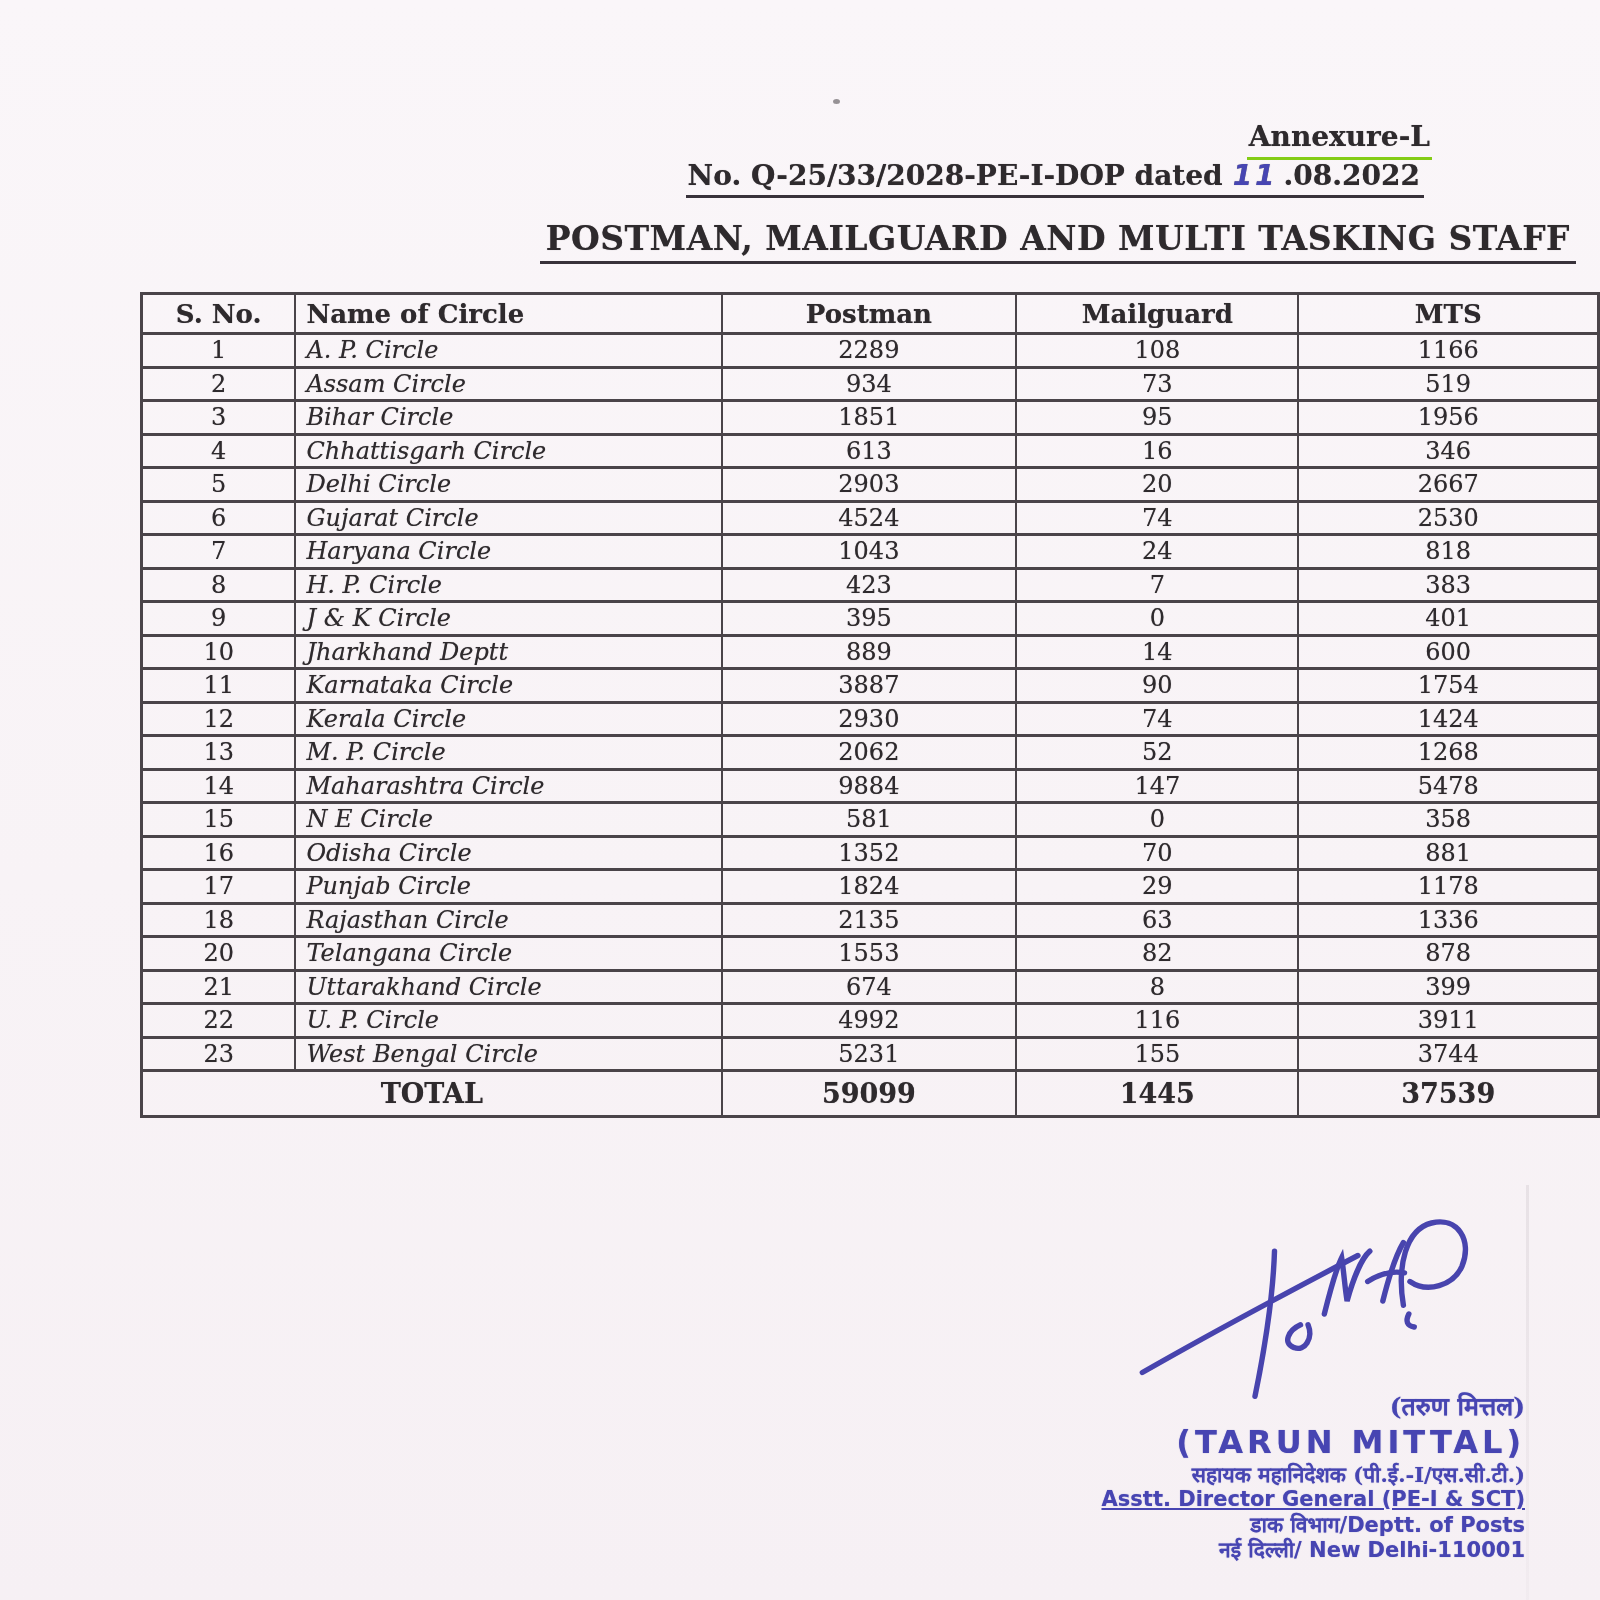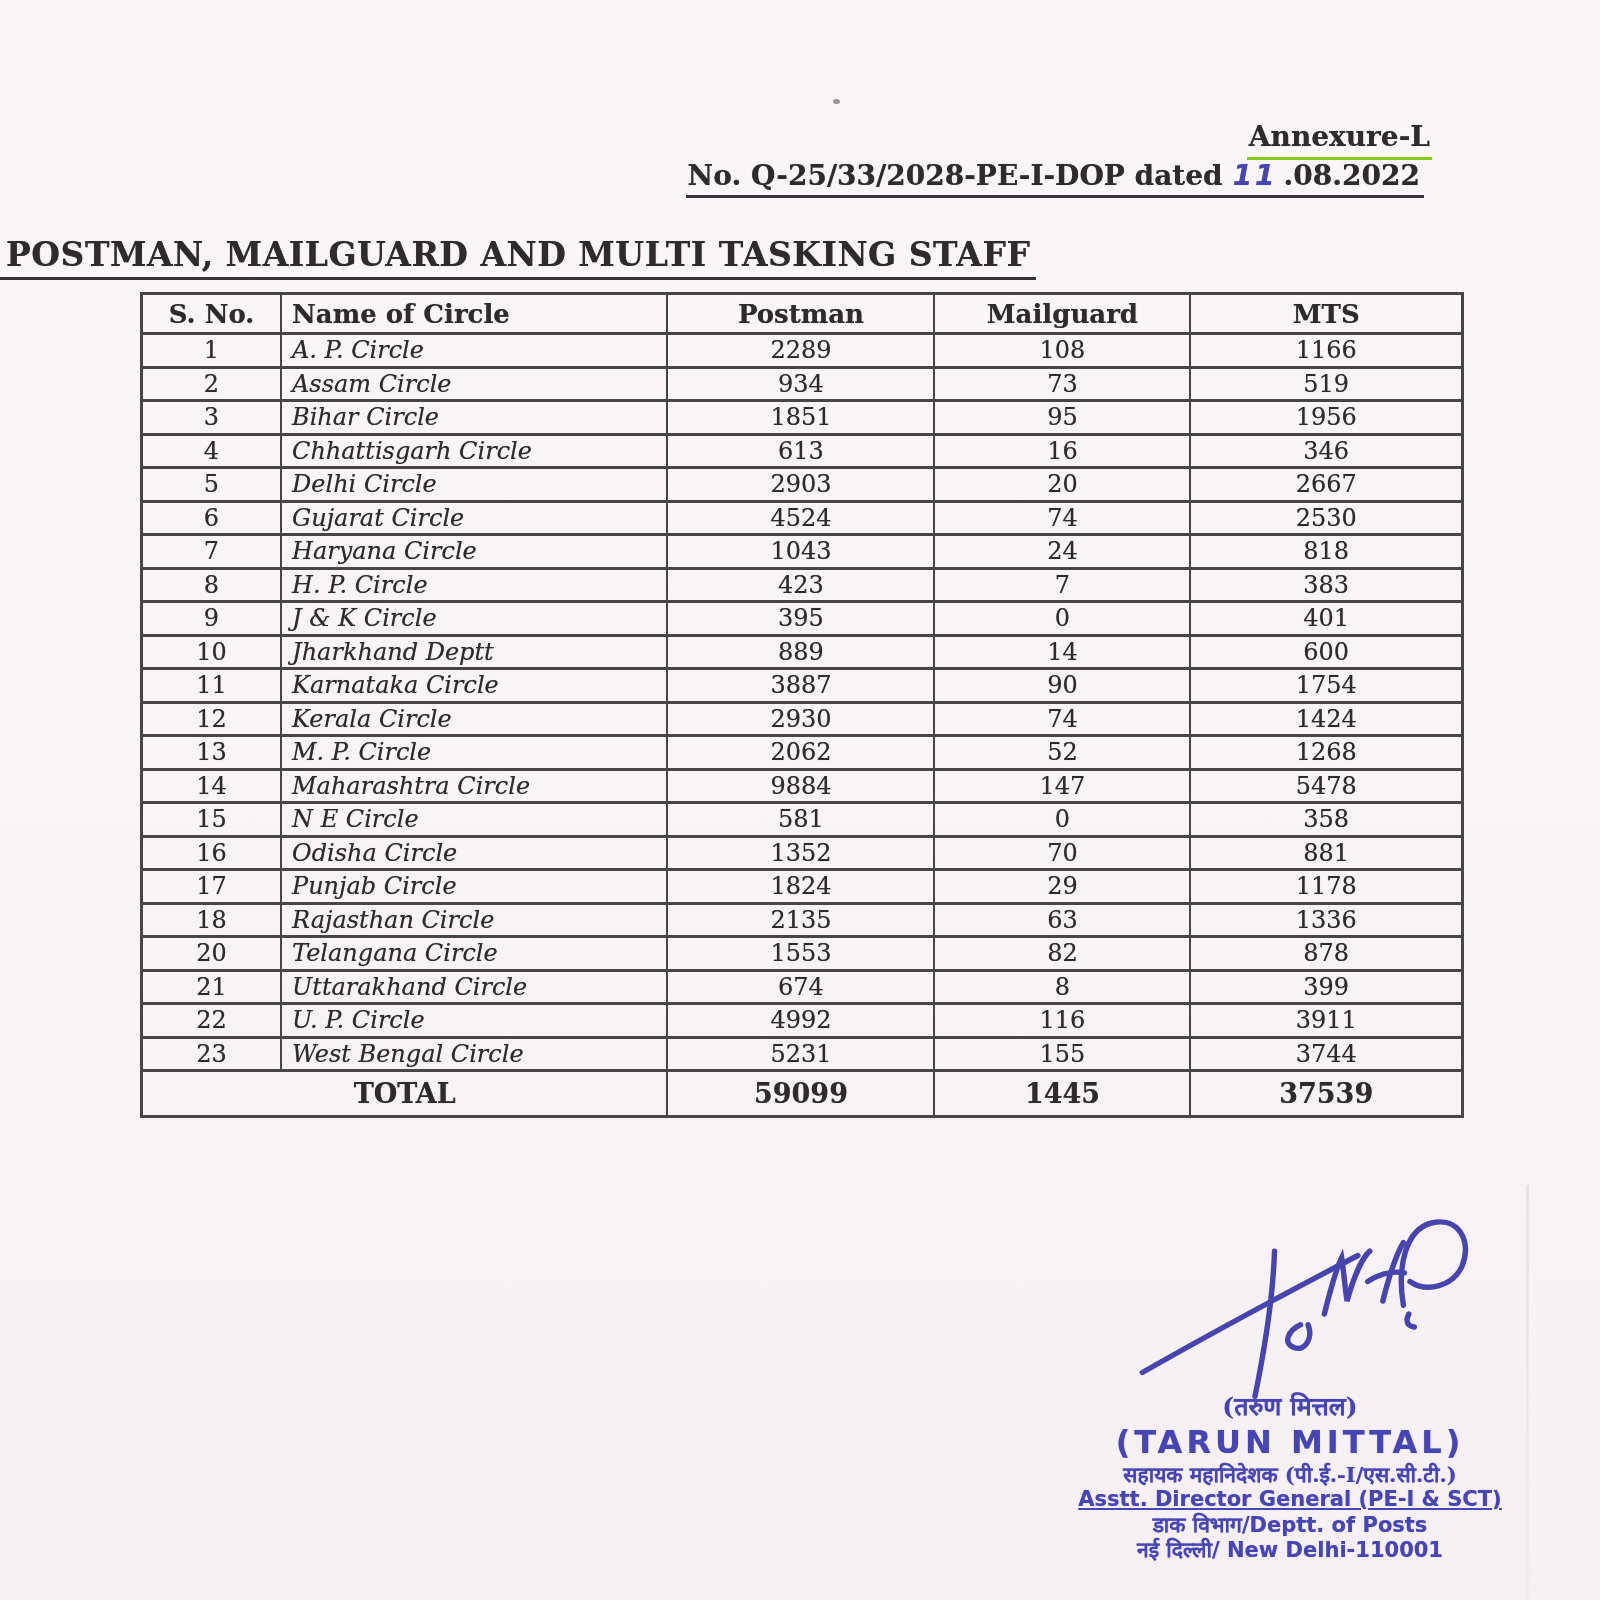--- a/index.html
+++ b/index.html
@@ -34,27 +34,27 @@
     position:absolute;top:159px;right:176px;
     font-size:28px;font-weight:bold;white-space:nowrap;
     border-bottom:3px solid #38323a;padding:0 4px 3px 2px;
   }
   .refline .hand-date{
     color:var(--stamp-ink);
     font-family:"DejaVu Sans","Liberation Sans",sans-serif;
     font-style:italic;font-weight:bold;letter-spacing:3px;
     padding:0 6px 0 10px;
   }
-  .title-wrap{position:absolute;top:235px;left:0;width:1576px;text-align:left;text-decoration:underline;}
+  .title-wrap{position:absolute;top:219px;left:0;width:1576px;text-align:right;text-decoration:underline;}
   .title{
     display:inline-block;font-size:33px;font-weight:bold;letter-spacing:0.5px;
     border-bottom:3px solid #38323a;padding:0 6px 3px 6px;
   }
 
-  .table-wrap{position:absolute;left:140px;top:292px;width:1324px;}
+  .table-wrap{position:absolute;left:140px;top:292px;width:1460px;}
   table.staff{
     width:100%;border-collapse:collapse;table-layout:fixed;
     border:3px solid var(--line);
   }
   col.c-sno{width:139px;} col.c-name{width:385px;}
   col.c-postman{width:266px;} col.c-mailguard{width:255px;} col.c-mts{width:271px;}
   table.staff th, table.staff td{
     border-left:2px solid var(--line);
     border-right:2px solid var(--line);
     border-top:3px solid var(--line);
@@ -67,21 +67,21 @@
   }
   table.staff th{font-size:26px;font-weight:bold;height:40px;}
   table.staff th.h-name{text-align:left;padding-left:10px;}
   table.staff td.circle{text-align:left;padding-left:10px;font-style:italic;}
   table.staff tr.total-row td{font-size:27px;font-weight:bold;height:46px;}
 
   .signature-svg{position:absolute;left:1130px;top:1210px;width:380px;height:195px;}
 
   .stamp{
     position:absolute;left:1055px;top:1392px;width:470px;
-    text-align:center;color:var(--stamp-ink);
+    text-align:right;color:var(--stamp-ink);
     font-family:"DejaVu Sans","Liberation Sans",sans-serif;
     font-weight:bold;
     text-shadow:0 0 1px rgba(71,69,178,0.55);
     line-height:1.22;
   }
   .stamp .s-hname{font-size:25px;font-family:"DejaVu Serif","Liberation Serif",serif;}
   .stamp .s-ename{font-size:32px;letter-spacing:4px;}
   .stamp .s-hdesig{font-size:21px;font-family:"DejaVu Serif","Liberation Serif",serif;}
   .stamp .s-edesig{font-size:21px;text-decoration:underline;}
   .stamp .s-dept{font-size:21px;}

